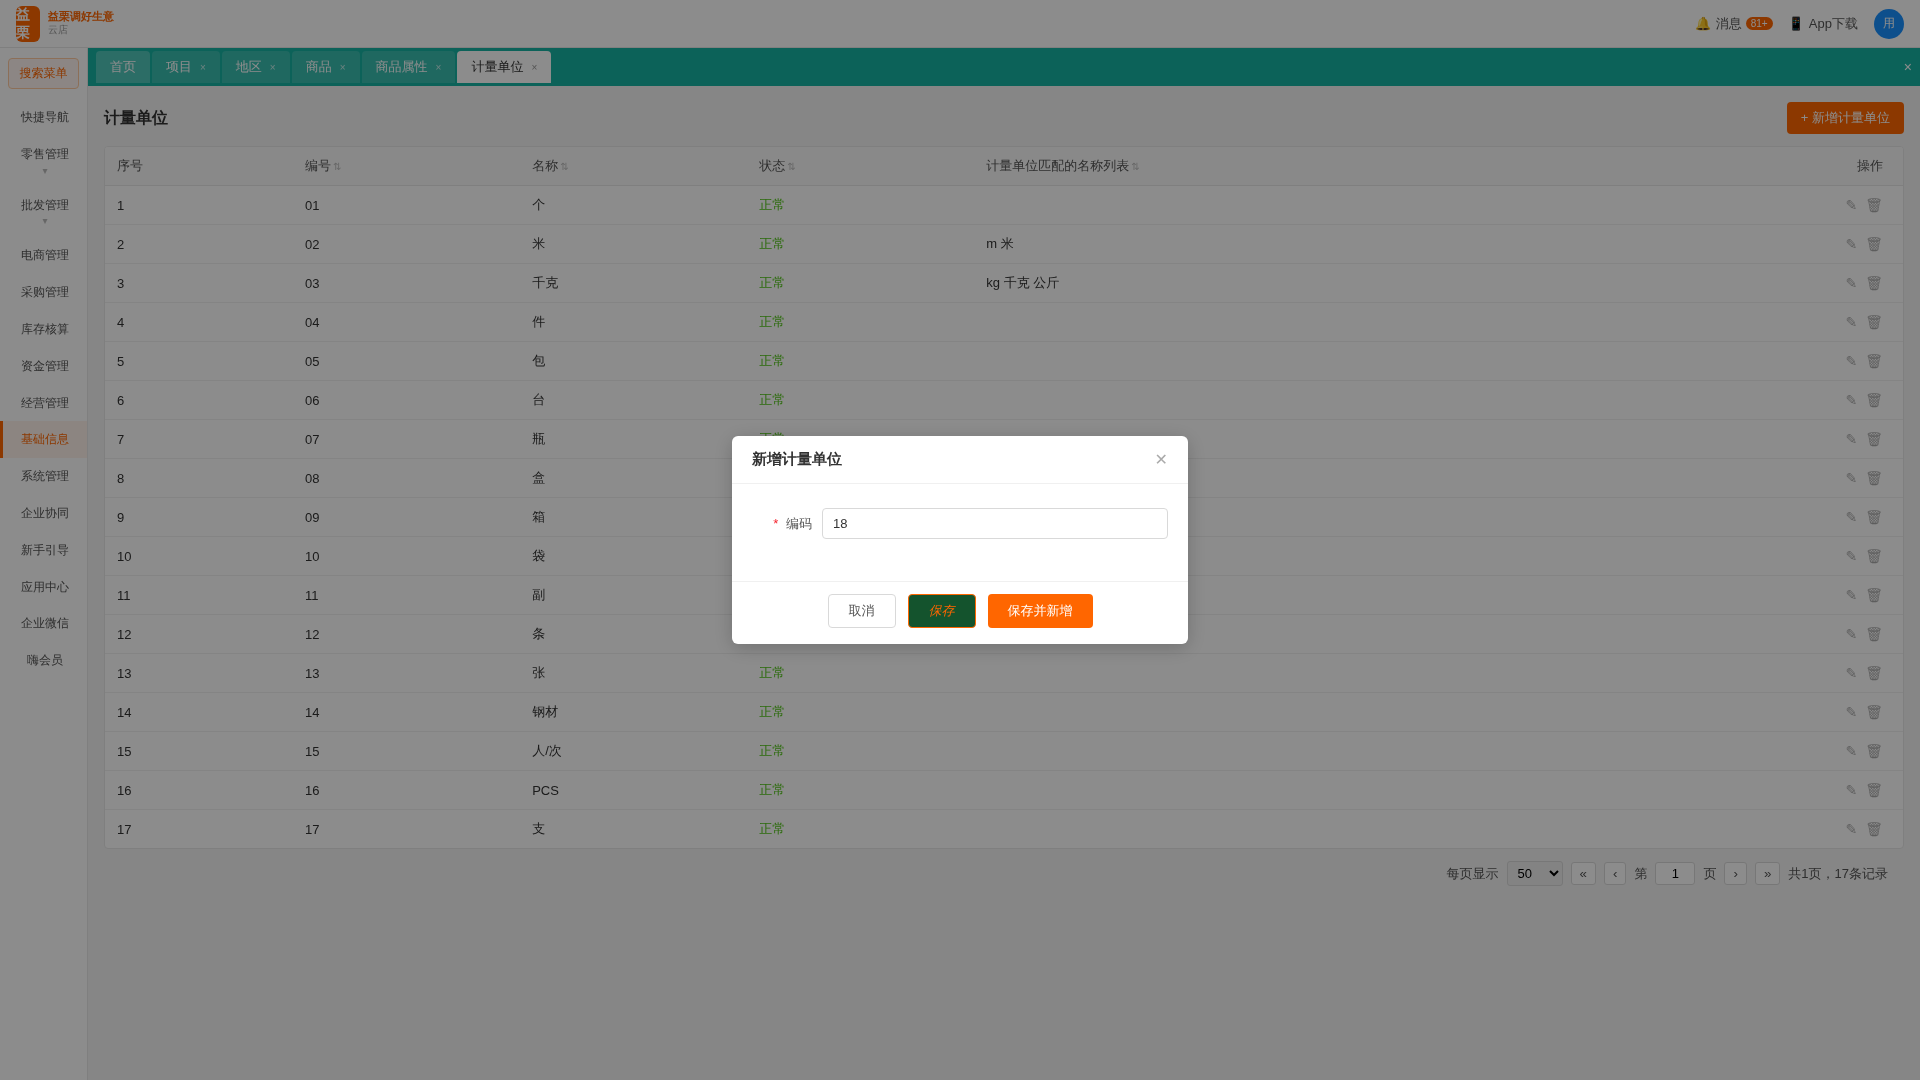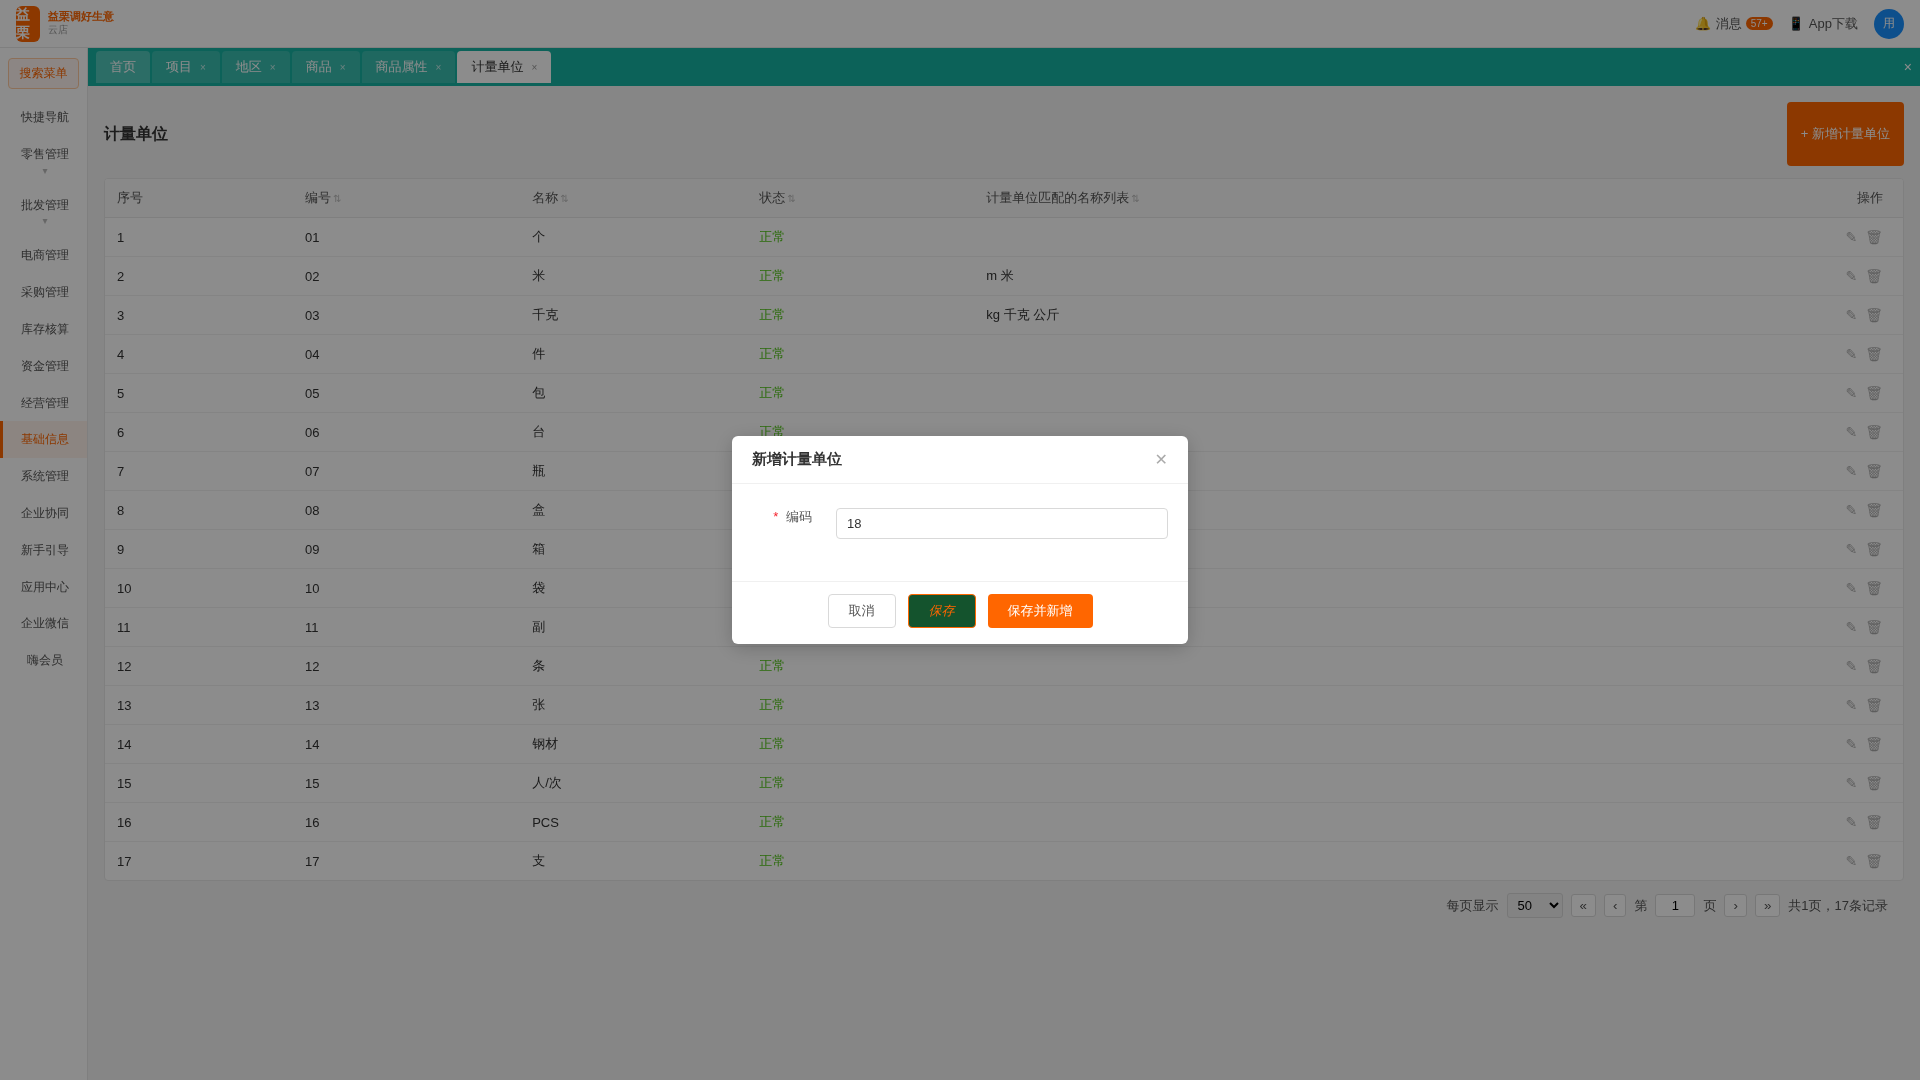--- a/index.html
+++ b/index.html
@@ -38,21 +38,21 @@
     .tab-item.active { background: #fff; color: #333; }
     .tab-item.home { background: rgba(255,255,255,0.25); }
     .tab-close { font-size: 10px; color: rgba(255,255,255,0.7); cursor: pointer; margin-left: 4px; }
     .tab-item.active .tab-close { color: #999; }
     .tabs-close-all { margin-left: auto; color: #fff; cursor: pointer; font-size: 14px; }
 
     
     .page-content { flex: 1; overflow: auto; padding: 16px; background: #f5f5f5; }
     .page-header { display: flex; justify-content: space-between; align-items: center; margin-bottom: 12px; }
     .page-title { font-size: 16px; font-weight: bold; color: #333; }
-    .add-btn { background: #f60; color: #fff; border: none; padding: 23px 14px; border-radius: 4px; cursor: pointer; font-size: 13px; }
+    .add-btn { background: #f60; color: #fff; border: none; padding: 7px 14px; border-radius: 4px; cursor: pointer; font-size: 13px; }
 
     
     .table-container { background: #fff; border-radius: 4px; overflow: hidden; border: 1px solid #e8e8e8; }
     .data-table { width: 100%; border-collapse: collapse; }
     .data-table th { background: #fafafa; padding: 10px 12px; text-align: left; font-weight: 500; color: #555; border-bottom: 1px solid #e8e8e8; font-size: 13px; white-space: nowrap; }
     .data-table td { padding: 10px 12px; border-bottom: 1px solid #f0f0f0; color: #333; font-size: 13px; }
     .data-table tr:last-child td { border-bottom: none; }
     .status-normal { color: #52c41a; }
     .sort-icon { color: #bbb; font-size: 10px; margin-left: 2px; }
     .action-icons { display: flex; gap: 8px; }
@@ -64,21 +64,21 @@
     .page-btn { padding: 3px 8px; border: 1px solid #d9d9d9; border-radius: 3px; cursor: pointer; background: #fff; color: #555; }
     .page-input { width: 40px; padding: 3px 4px; border: 1px solid #d9d9d9; border-radius: 3px; text-align: center; font-size: 13px; }
 
     
     .modal-overlay { position: fixed; top: 0; left: 0; width: 1920px; height: 1080px; background: rgba(0,0,0,0.45); z-index: 1000; display: flex; align-items: center; justify-content: center; }
     .modal { background: #fff; border-radius: 6px; width: 456px; box-shadow: 0 4px 20px rgba(0,0,0,0.2); }
     .modal-header { padding: 14px 20px; border-bottom: 1px solid #f0f0f0; display: flex; justify-content: space-between; align-items: center; }
     .modal-title { font-size: 15px; font-weight: 600; color: #333; }
     .modal-close { cursor: pointer; color: #aaa; font-size: 16px; }
     .modal-body { padding: 24px 20px; }
-    .form-row { display: flex; margin-bottom: 18px; gap: 14px; }
+    .form-row { display: flex; align-items: center; margin-bottom: 18px; }
     .form-label { width: 60px; text-align: right; margin-right: 10px; font-size: 13px; color: #555; }
     .required-mark { color: #f5222d; margin-right: 4px; }
     .form-input { flex: 1; padding: 7px 10px; border: 1px solid #d9d9d9; border-radius: 4px; font-size: 13px; color: #333; outline: none; }
     .form-input.highlight { border-color: #f60; }
     .modal-footer { padding: 12px 20px 16px; display: flex; justify-content: center; gap: 12px; border-top: 1px solid #f0f0f0; }
     .btn-cancel { padding: 7px 20px; border: 1px solid #d9d9d9; border-radius: 4px; background: #fff; color: #555; cursor: pointer; font-size: 13px; }
     .btn-save { padding: 7px 20px; border: 1px solid #f60; border-radius: 4px; background: #14532d; color: #f60; cursor: pointer; font-size: 13px; font-style: italic; }
     .btn-save-new { padding: 7px 20px; border: none; border-radius: 4px; background: #f60; color: #fff; cursor: pointer; font-size: 13px; }
   </style>
 </head>
@@ -95,21 +95,21 @@
         <div>
           <div class="logo-text">益栗调好生意</div>
           <div class="logo-sub">云店</div>
         </div>
       </div>
     </div>
     <div class="top-bar-right">
       <div class="notification-btn">
         <span>🔔</span>
         <span>消息</span>
-        <span class="badge">57+</span>
+        <span class="badge">81+</span>
       </div>
       <div class="app-download">
         <span>📱</span>
         <span>App下载</span>
       </div>
       <div class="avatar">
         <span>用</span>
       </div>
     </div>
   </div>

